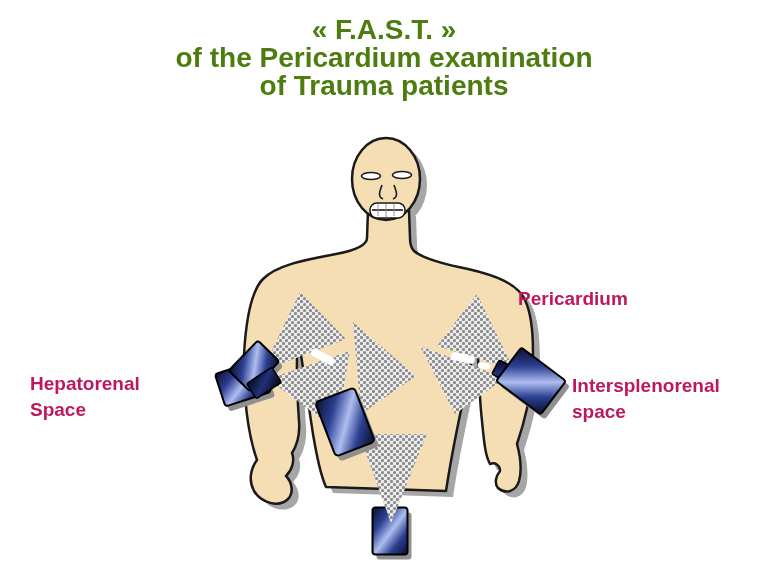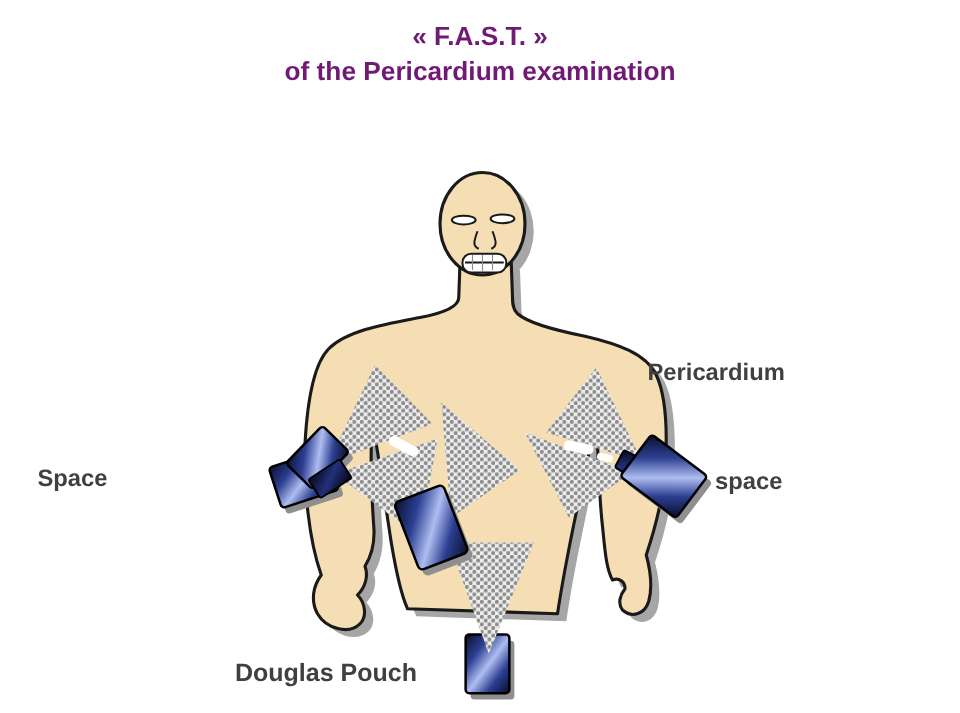--- a/index.html
+++ b/index.html
@@ -2,37 +2,38 @@
 <html><head>
 <meta charset="utf-8">
 <style>
   html,body{margin:0;padding:0;background:#fff;}
   .stage{
     position:relative;width:768px;height:570px;background:#ffffff;
     font-family:"Liberation Sans",sans-serif;overflow:hidden;
   }
   .title{
     position:absolute;left:0;top:16px;width:100%;text-align:center;
-    font-weight:bold;font-size:21px;line-height:28px;color:#701a75;
+    font-weight:bold;font-size:28px;line-height:28px;color:#4d7c0f;
   }
   .lbl{
     position:absolute;font-weight:bold;font-size:19px;line-height:26px;
-    color:#404040;white-space:nowrap;
+    color:#be185d;white-space:nowrap;
   }
   .lbl.big{font-size:20px;}
   svg.scene{position:absolute;left:0;top:0;}
 </style>
 </head>
 <body>
 
 <div class="stage">
 
   <div class="title">
     <div>« F.A.S.T. »</div>
     <div>of the Pericardium examination</div>
+    <div>of Trauma patients</div>
   </div>
 
   <svg class="scene" width="768" height="570" viewBox="0 0 768 570">
     <defs>
       <pattern id="dots" width="6" height="6" patternUnits="userSpaceOnUse">
         <rect width="6" height="6" fill="#EDEDED"></rect>
         <circle cx="1.5" cy="1.5" r="1.6" fill="#8D8D8D"></circle>
         <circle cx="4.5" cy="4.5" r="1.6" fill="#8D8D8D"></circle>
       </pattern>
       <linearGradient id="probeG" x1="0" y1="0" x2="1" y2="1">
@@ -123,25 +124,26 @@
 
     <g fill="#FFFFFF">
       <rect x="-13" y="-4" width="26" height="8" rx="4" transform="translate(323,357) rotate(28)"></rect>
       <rect x="-12" y="-4" width="24" height="8" rx="4" transform="translate(463,358) rotate(12)"></rect>
       <rect x="-6.5" y="-3" width="13" height="6" rx="3" transform="translate(484,366) rotate(12)"></rect>
     </g>
   </svg>
 
 
   <div class="lbl" style="left:30px;top:371px">
+    <div>Hepatorenal</div>
     <div>Space</div>
   </div>
 
   <div class="lbl" style="left:518px;top:286px">Pericardium</div>
 
   <div class="lbl" style="left:572px;top:373px">
+    <div>Intersplenorenal</div>
     <div>space</div>
   </div>
 
-  <div class="lbl big" style="left:188px;top:526px">Douglas Pouch</div>
 
 
 </div>
 
 </body></html>

